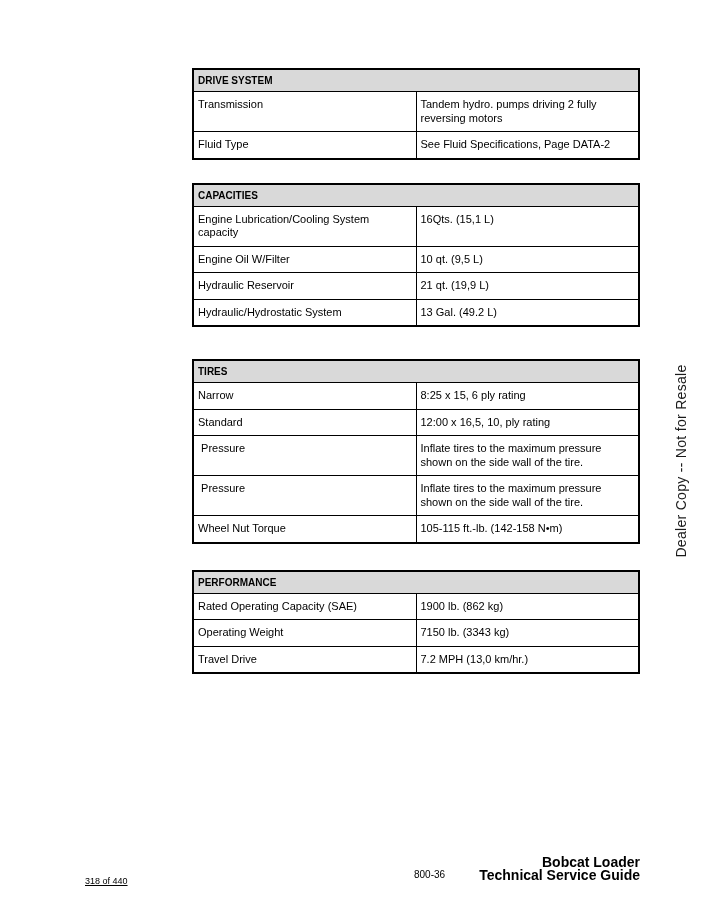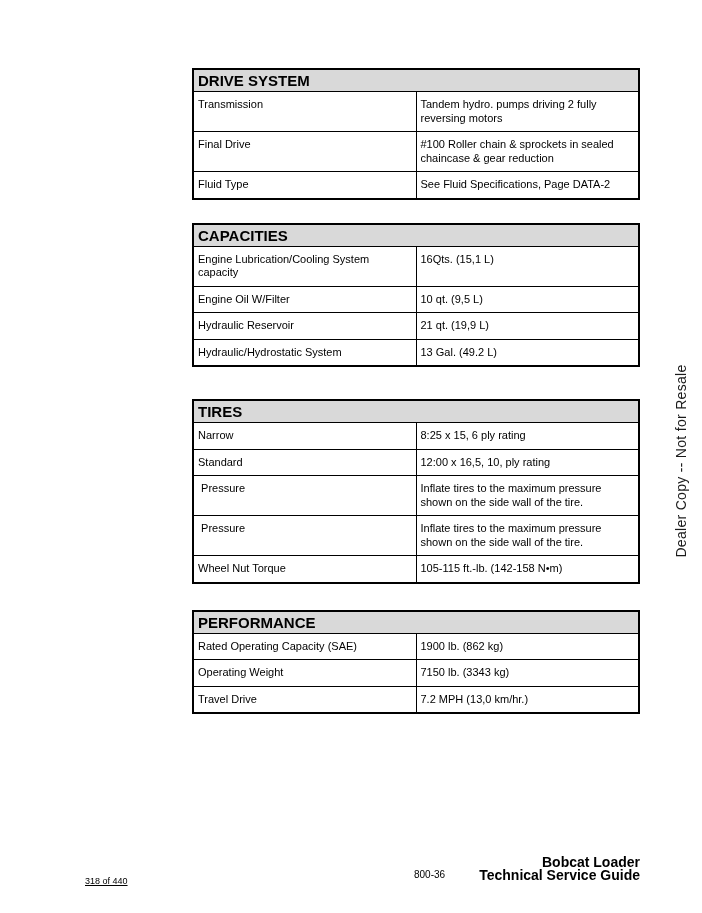--- a/index.html
+++ b/index.html
@@ -22,21 +22,21 @@
     border-collapse: collapse;
     border: 2px solid #000;
     table-layout: fixed;
   }
   table.spec-table.gap-a { margin-bottom: 23px; }
   table.spec-table.gap-b { margin-bottom: 32px; }
   table.spec-table.gap-c { margin-bottom: 26px; }
   table.spec-table th {
     background: var(--table-header-bg, #d9d9d9);
     text-align: left;
-    font-size: 15px;
+    font-size: 10px;
     line-height: 14px;
     font-weight: bold;
     padding: 4px 4px 3px 4px;
     border: 1px solid #000;
     margin-top: 12px;
   }
   table.spec-table td {
     font-size: 11px;
     line-height: 13.5px;
     padding: 6px 4px;
@@ -106,24 +106,20 @@
         <tr>
           <th colspan="2">DRIVE SYSTEM</th>
         </tr>
       </thead>
       <tbody>
           <tr>
             <td>Transmission</td>
             <td>Tandem hydro. pumps driving 2 fully reversing motors</td>
           </tr>
           <tr>
-            <td>Final Drive</td>
-            <td>#100 Roller chain &amp; sprockets in sealed chaincase &amp; gear reduction</td>
-          </tr>
-          <tr>
             <td>Fluid Type</td>
             <td>See Fluid Specifications, Page DATA-2</td>
           </tr>
         </tbody>
     </table>
 
     <table class="spec-table gap-b">
       <thead>
         <tr>
           <th colspan="2">CAPACITIES</th>

